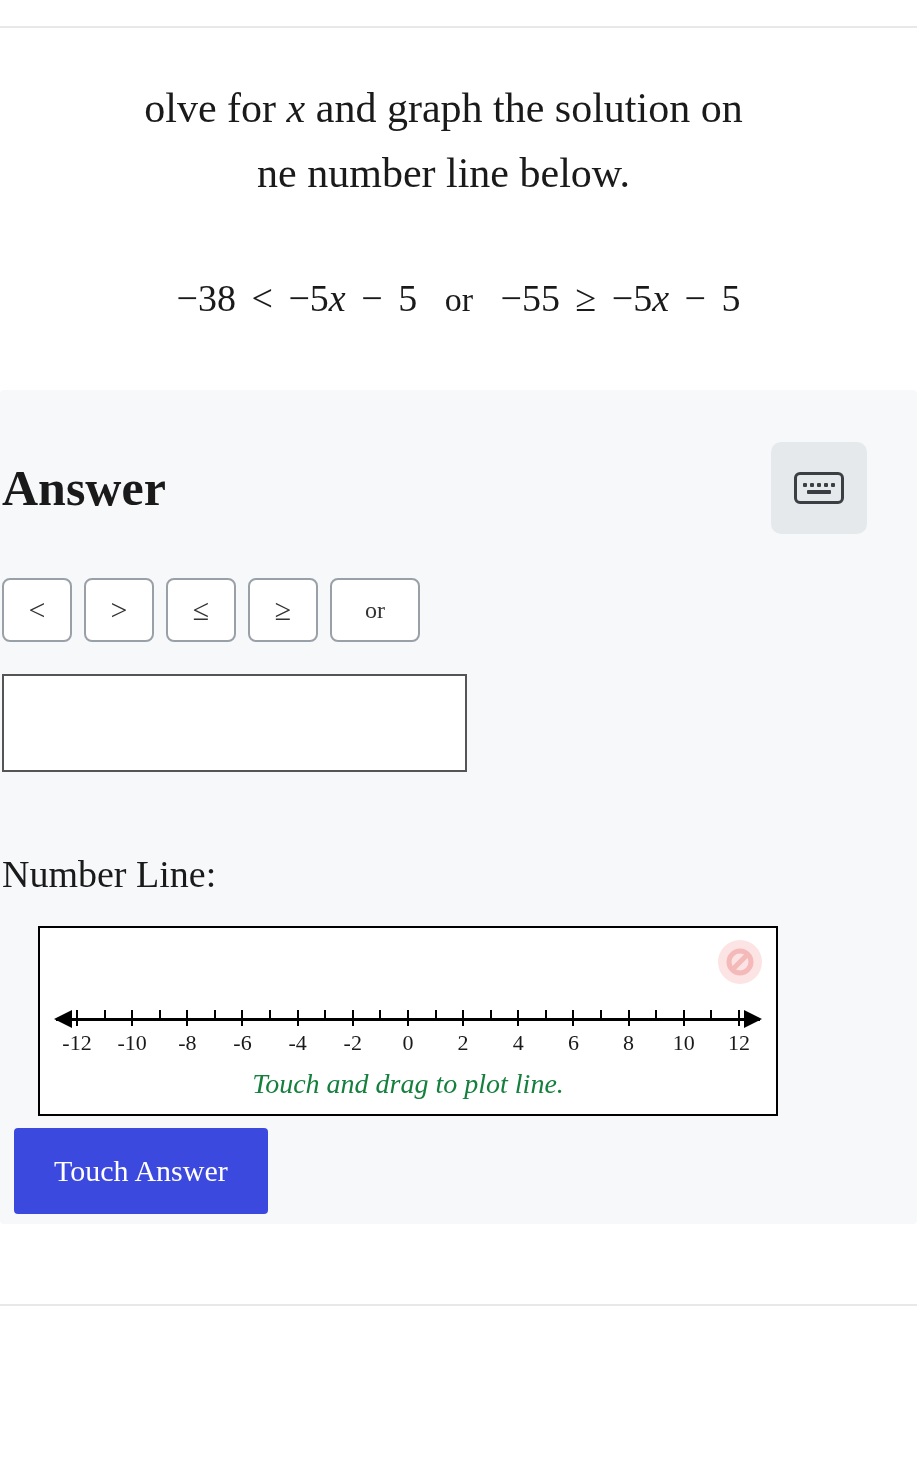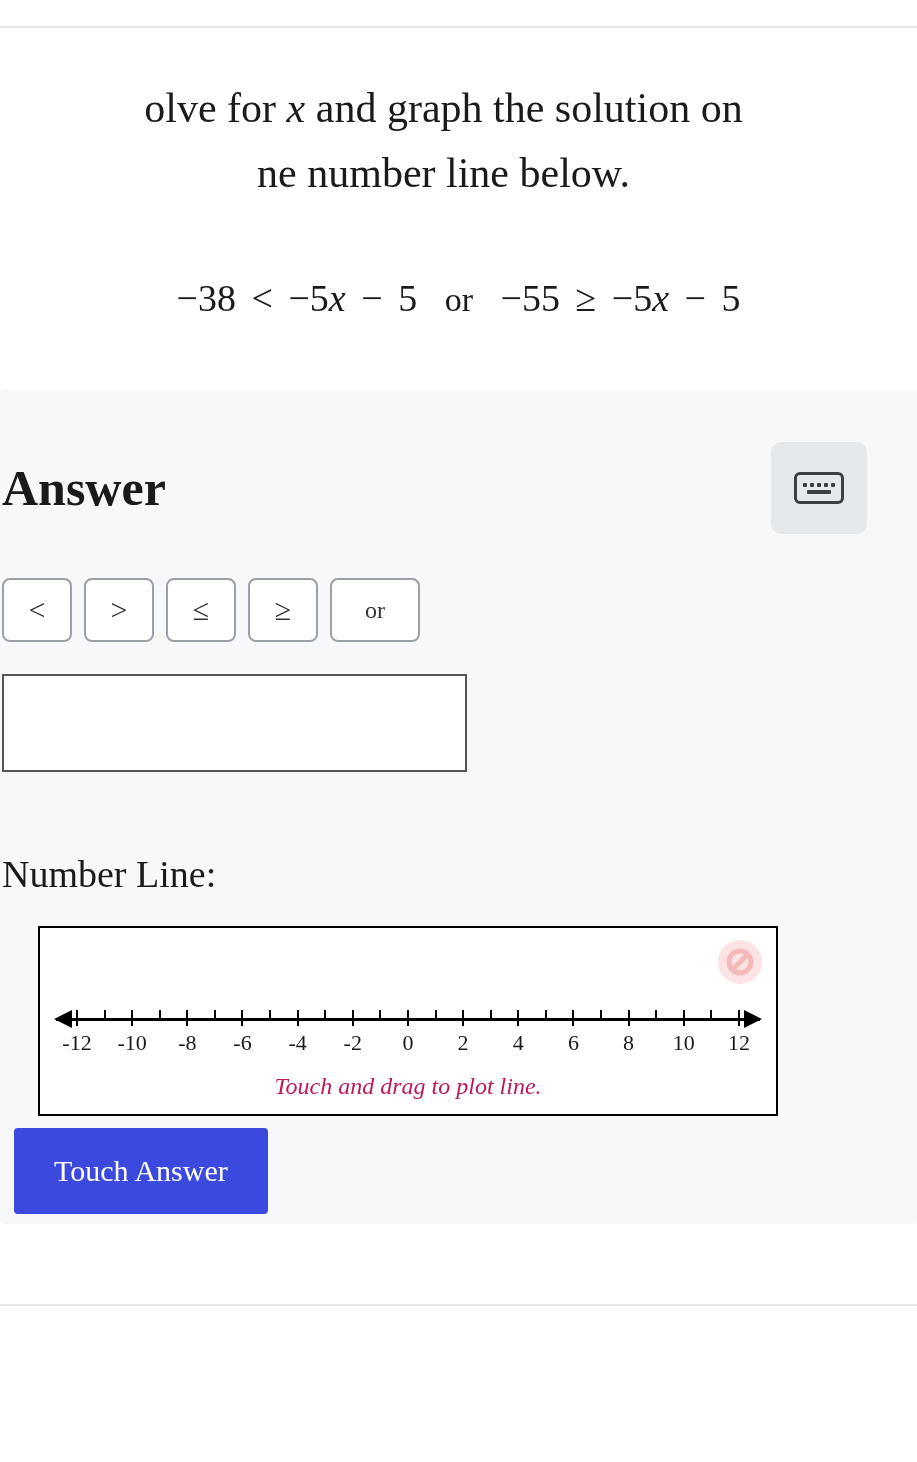--- a/index.html
+++ b/index.html
@@ -29,21 +29,21 @@
   .clear-circle svg { display: block; }
   .axis-area { position: absolute; left: 8px; right: 8px; top: 90px; }
   .axis-line { position: relative; height: 3px; background: #000; margin: 0 8px; }
   .arrow-l, .arrow-r { position: absolute; top: -8px; width: 0; height: 0; border-top: 9px solid transparent; border-bottom: 9px solid transparent; }
   .arrow-l { left: -2px; border-right: 18px solid #000; }
   .arrow-r { right: -2px; border-left: 18px solid #000; }
   .ticks { position: absolute; left: 20px; right: 20px; top: -8px; display: flex; justify-content: space-between; }
   .tick { width: 2px; height: 10px; background: #000; position: relative; }
   .tick.major { height: 16px; }
   .tick .lbl { position: absolute; top: 20px; left: 50%; transform: translateX(-50%); font-size: 22px; font-family: Georgia, serif; font-weight: 500; white-space: nowrap; }
-  .hint { position: absolute; left: 0; right: 0; bottom: 14px; text-align: center; color: #be185d; font-style: italic; font-size: 24px; font-family: Georgia, serif; }
+  .hint { position: absolute; left: 0; right: 0; bottom: 14px; text-align: center; color: #15803d; font-style: italic; font-size: 28px; font-family: Georgia, serif; }
   .submit-btn { margin-top: 12px; margin-left: 12px; background: #3b49df; color: #fff; font-size: 30px; padding: 26px 40px; border: none; border-radius: 4px; font-family: Georgia, serif; cursor: pointer; }
   .hr-bot { height: 2px; background: #e8e8e8; margin-top: 80px; }
 </style>
 </head>
 <body>
 
 <div class="hr-top"></div>
 
 <div class="prompt">
   <span>olve for </span><span class="mi">x</span><span> and graph the solution on</span><br>

